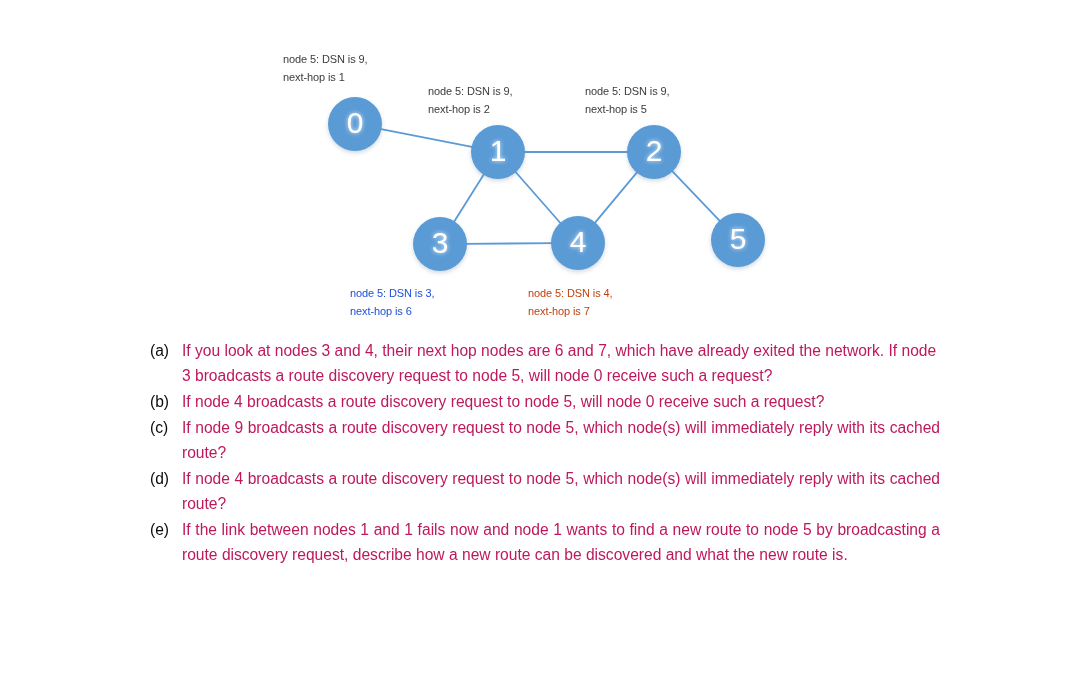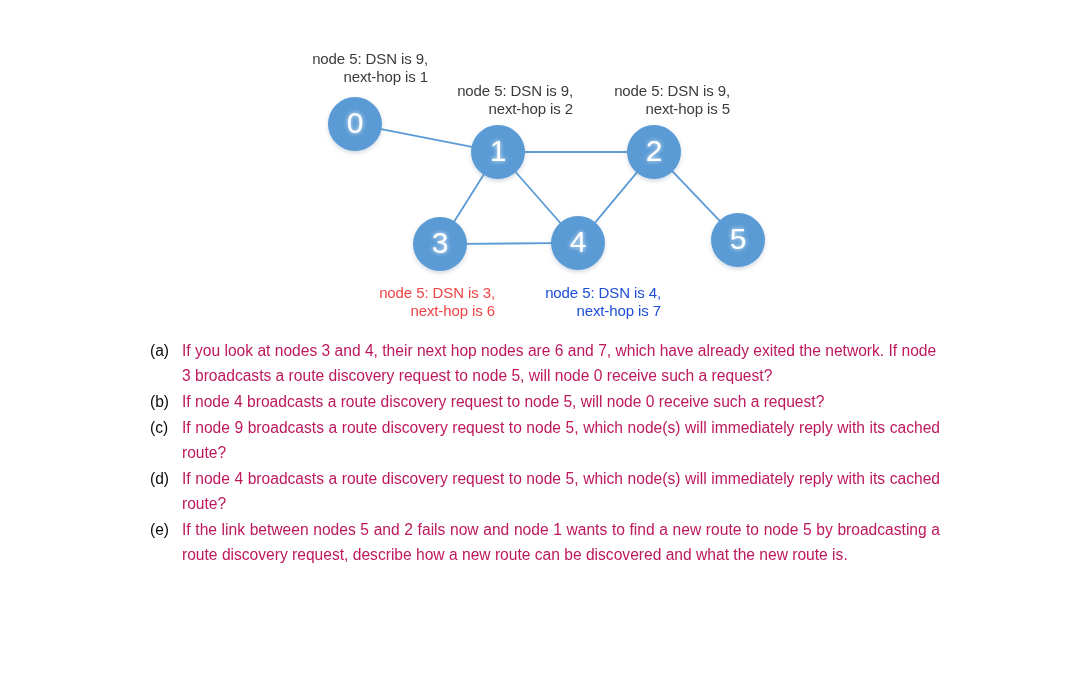--- a/index.html
+++ b/index.html
@@ -29,23 +29,23 @@
   #diagram-svg {
     position: absolute;
     left: 0;
     top: 0;
     width: 1069px;
     height: 330px;
   }
 
   .node-label {
     position: absolute;
-    text-align: right;
+    text-align: left;
     font-family: "Liberation Sans", sans-serif;
-    font-size: 15px;
+    font-size: 11px;
     line-height: 18px;
     color: #3b3b3b;
     letter-spacing: -0.1px;
     white-space: pre-line;
     user-select: none;
   }
 
   .node-circle {
     position: absolute;
     width: 54px;
@@ -132,23 +132,23 @@
         <span>5</span>
       </div>
     </div>
   <div id="labels-layer">
       <div class="node-label" style="left: 283px; top: 50px; width: 145px; color: rgb(59, 59, 59);">node 5: DSN is 9,
 next-hop is 1</div>
       <div class="node-label" style="left: 428px; top: 82px; width: 145px; color: rgb(59, 59, 59);">node 5: DSN is 9,
 next-hop is 2</div>
       <div class="node-label" style="left: 585px; top: 82px; width: 145px; color: rgb(59, 59, 59);">node 5: DSN is 9,
 next-hop is 5</div>
-      <div class="node-label" style="left: 350px; top: 284px; width: 145px; color: #ef4444;">node 5: DSN is 3,
+      <div class="node-label" style="left: 350px; top: 284px; width: 145px; color: #1d4ed8;">node 5: DSN is 3,
 next-hop is 6</div>
-      <div class="node-label" style="left: 516px; top: 284px; width: 145px; color: #1d4ed8;">node 5: DSN is 4,
+      <div class="node-label" style="left: 528px; top: 284px; width: 145px; color: #c2410c;">node 5: DSN is 4,
 next-hop is 7</div>
     </div>
 </div>
 
 <div id="questions">
     <div class="q-item">
       <div class="q-marker">(a)</div>
       <div class="q-text no-justify">If you look at nodes 3 and 4, their next hop nodes are 6 and 7, which have already exited the network. If node 3 broadcasts a route discovery request to node 5, will node 0 receive such a request?</div>
     </div>
     <div class="q-item">
@@ -158,15 +158,15 @@
     <div class="q-item">
       <div class="q-marker">(c)</div>
       <div class="q-text">If node 9 broadcasts a route discovery request to node 5, which node(s) will immediately reply with its cached route?</div>
     </div>
     <div class="q-item">
       <div class="q-marker">(d)</div>
       <div class="q-text">If node 4 broadcasts a route discovery request to node 5, which node(s) will immediately reply with its cached route?</div>
     </div>
     <div class="q-item">
       <div class="q-marker">(e)</div>
-      <div class="q-text">If the link between nodes 5 and 2 fails now and node 1 wants to find a new route to node 5 by broadcasting a route discovery request, describe how a new route can be discovered and what the new route is.</div>
+      <div class="q-text">If the link between nodes 1 and 1 fails now and node 1 wants to find a new route to node 5 by broadcasting a route discovery request, describe how a new route can be discovered and what the new route is.</div>
     </div>
   </div>
 
 </body></html>

